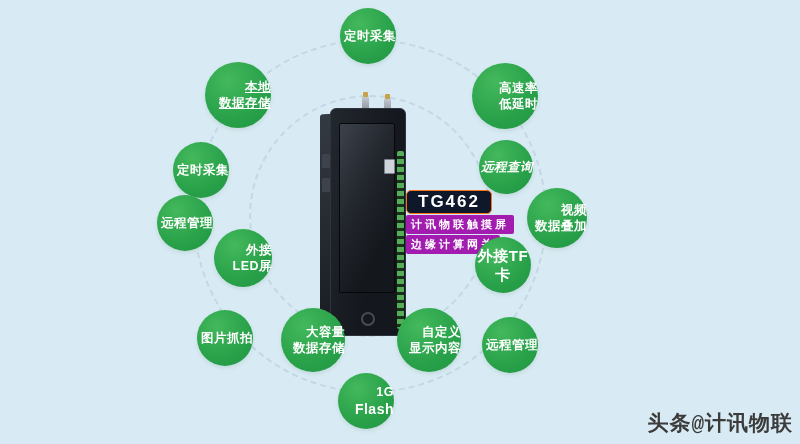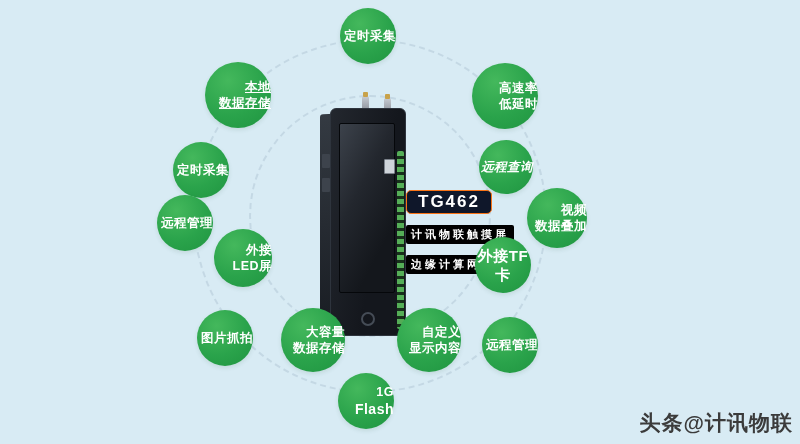--- a/index.html
+++ b/index.html
@@ -48,28 +48,28 @@
   .sim-slot{position:absolute;left:24px;width:8px;height:14px;background:#3d434c;border-radius:1px;}
   
   .label-group{position:absolute;left:108px;top:96px;z-index:6;display:flex;
     flex-direction:column;align-items:flex-start;}
   .model-chip{
     background:#0f172a;border:1px solid #f97316;border-radius:5px;
     color:#fff;font-weight:bold;font-size:17px;letter-spacing:2px;
     padding:1px 11px;font-family:"Liberation Sans",sans-serif;
   }
   .line-chip{
-    margin-top:11px;background:#000000;border-radius:2px;color:#fff;
+    margin-top:1px;background:#a21caf;border-radius:2px;color:#fff;
     font-weight:bold;font-size:11px;letter-spacing:3px;padding:2px 5px;
     white-space:nowrap;
   }
   
   .watermark{
     position:absolute;right:7px;bottom:7px;z-index:7;
-    color:#3b3b3b;font-weight:bold;font-size:21px;letter-spacing:1px;
+    color:#3b3b3b;font-weight:bold;font-size:21px;letter-spacing:1px;font-family:Liberation Mono, monospace;
   }
 </style>
 </head>
 <body>
 
 <div id="canvas">
 
   <div class="ring outer"></div>
   <div class="ring inner"></div>
 

